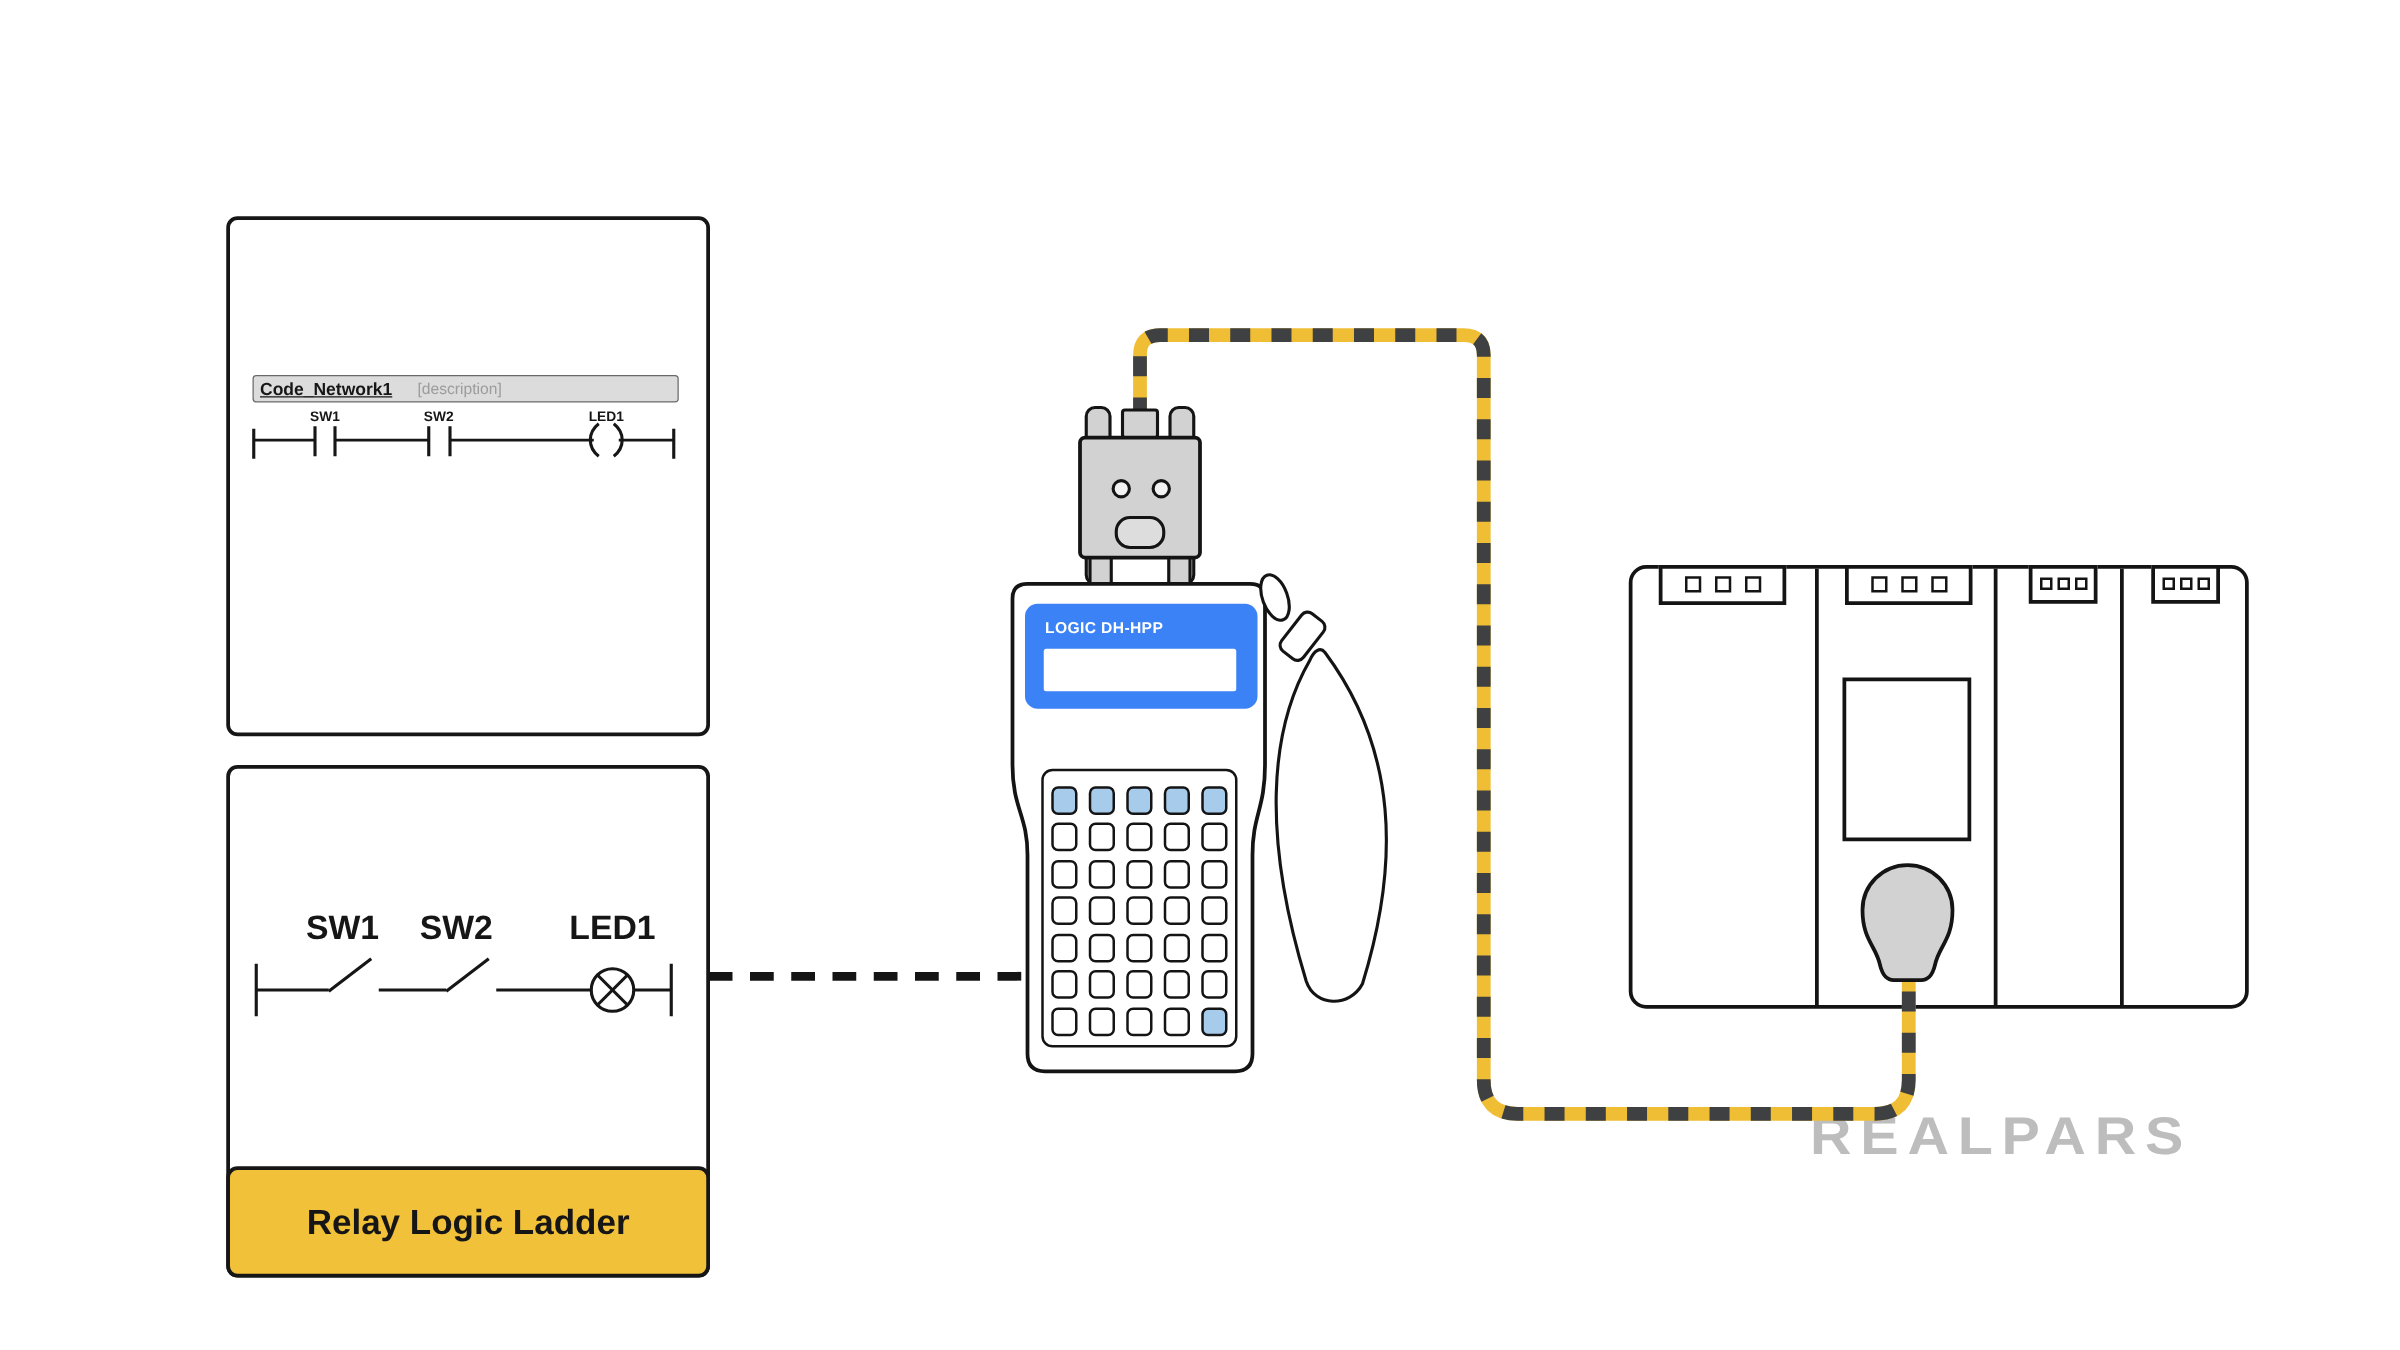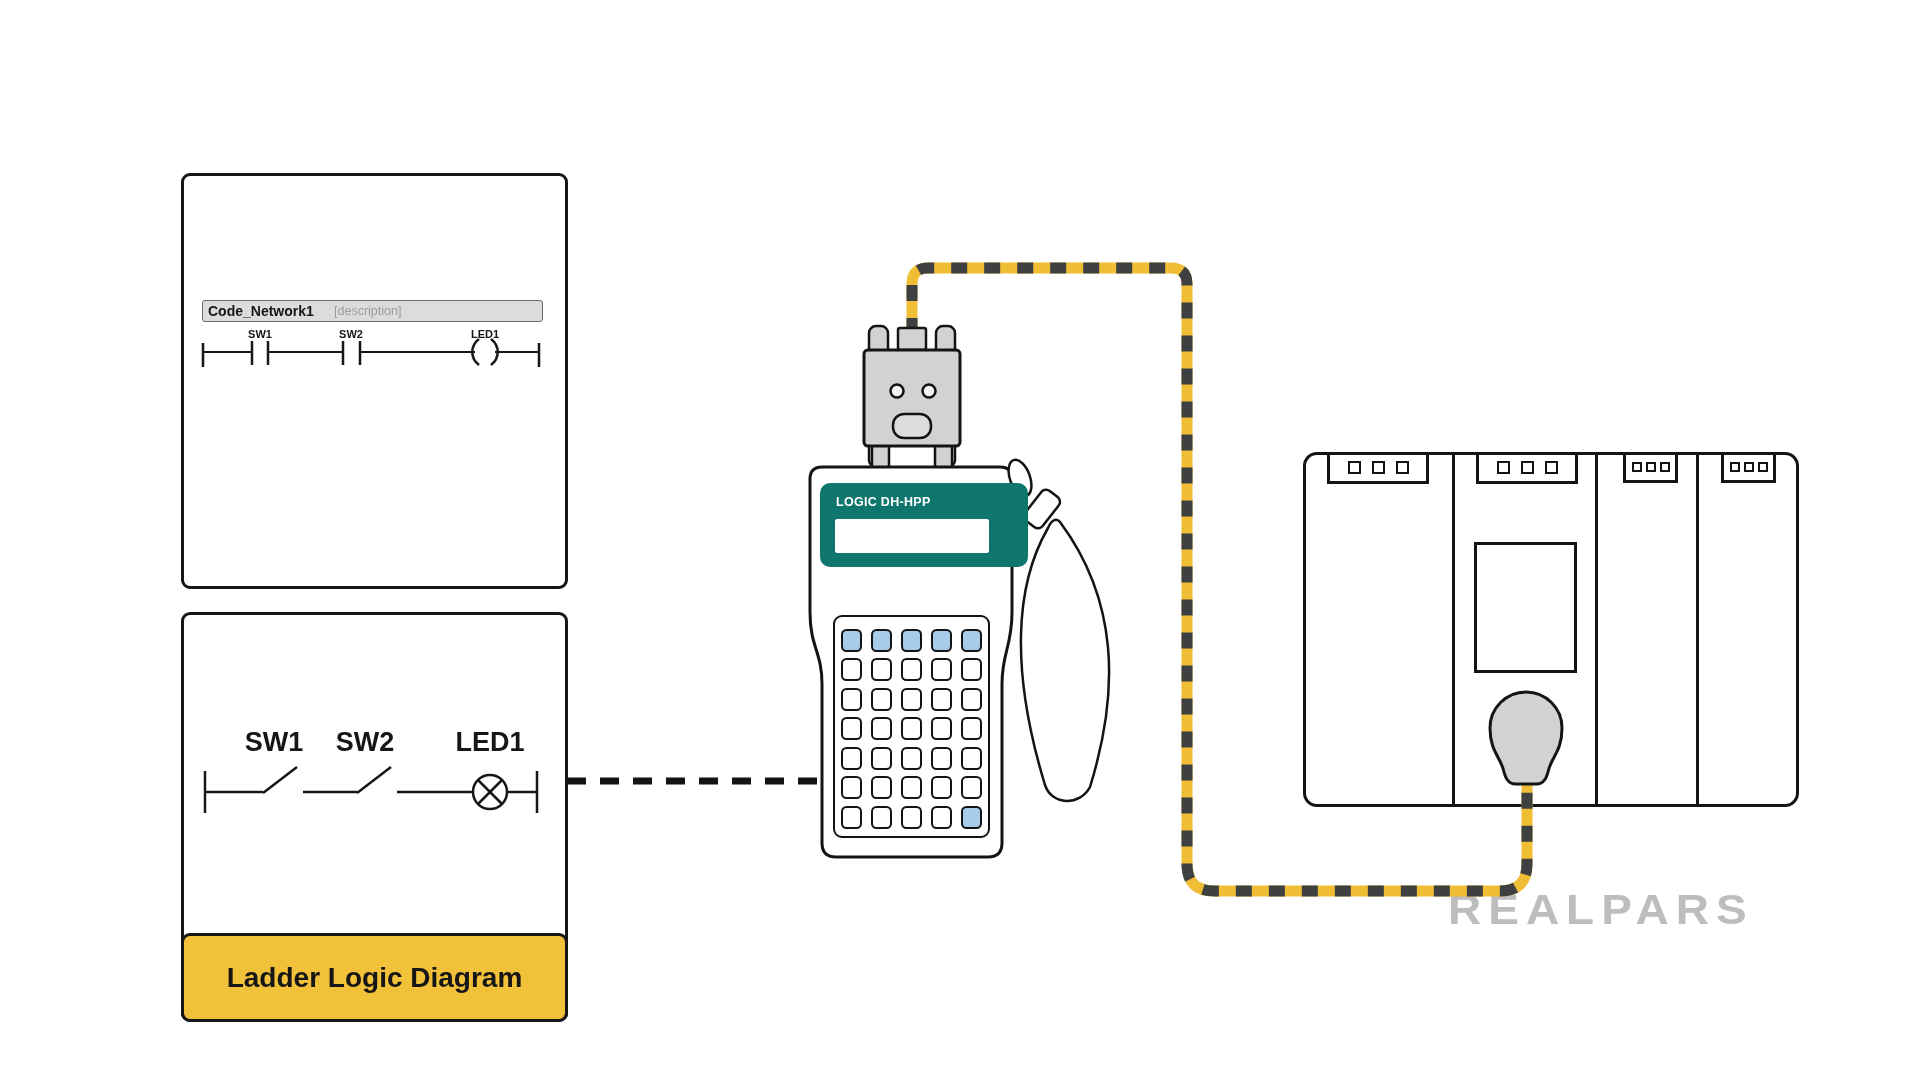--- a/index.html
+++ b/index.html
@@ -13,31 +13,31 @@
                background:var(--accent-yellow);border:3px solid #161616;border-radius:9px;
                display:flex;flex-direction:column;align-items:center;justify-content:center;
                font-weight:bold;font-size:27px;line-height:1.14;text-align:center;}
   #ladder-panel{left:181px;top:173px;width:381px;height:410px;}
   #ladder-title{height:83px;}
   #relay-panel{left:181px;top:612px;width:381px;height:404px;}
   #relay-title{height:83px;font-size:28px;}
 
   .network-header{position:absolute;left:18px;top:124px;width:341px;height:22px;
                   background:#DCDCDC;border:1.5px solid #6a6a6a;border-radius:3px;
-                  display:flex;align-items:center;box-sizing:border-box;}
+                  display:flex;align-items:center;box-sizing:border-box;text-decoration:underline;}
   .network-name{font-weight:bold;font-size:14px;margin-left:5px;}
   .network-desc{position:absolute;left:131px;font-size:12.5px;color:#9C9C9C;}
 
   .tag{position:absolute;transform:translateX(-50%);font-weight:bold;white-space:nowrap;text-align:center;}
   .tag-sm{font-size:11px;top:152px;}
   .tag-lg{font-size:27px;top:112px;}
 
   
-  #display-panel{position:absolute;left:820px;top:483px;width:208px;height:84px;
-                 background:#0f766e;border-radius:10px;}
+  #display-panel{position:absolute;left:820px;top:483px;width:186px;height:84px;
+                 background:#3b82f6;border-radius:10px;}
   #display-label{position:absolute;left:16px;top:12px;color:#fff;font-weight:bold;
                  font-size:12.5px;letter-spacing:.3px;}
   #lcd{position:absolute;left:15px;top:36px;width:154px;height:34px;background:#fff;border-radius:2px;}
   #keypad{position:absolute;left:833px;top:615px;width:157px;height:223px;background:#fff;
           border:2.5px solid #141414;border-radius:9px;box-sizing:border-box;}
   .key{position:absolute;width:21px;height:23px;background:#fff;border:2px solid #141414;
        border-radius:5.5px;box-sizing:border-box;}
   .key.blue{background:var(--key-blue);}
 
   
@@ -117,21 +117,21 @@
         <line class="ink" x1="294" y1="165" x2="318" y2="189" stroke-width="2.5"></line>
         <line class="ink" x1="318" y1="165" x2="294" y2="189" stroke-width="2.5"></line>
       </g>
       <line class="ink" x1="323" y1="177" x2="353" y2="177" stroke-width="2.5"></line>
       <line class="ink" x1="353" y1="156" x2="353" y2="198" stroke-width="2.5"></line>
     </svg>
     <div class="tag tag-lg" style="left:90px;">SW1</div>
     <div class="tag tag-lg" style="left:181px;">SW2</div>
     <div class="tag tag-lg" style="left:306px;">LED1</div>
     <div class="panel-title" id="relay-title">
-      <div>Ladder Logic Diagram</div>
+      <div>Relay Logic Ladder</div>
     </div>
   </div>
 
   <svg width="1920" height="1080">
     <line x1="567" y1="781" x2="821" y2="781" stroke="#141414" stroke-width="7" stroke-dasharray="19 14"></line>
   </svg>
 
   <div id="plc-rack">
     <div class="plc-divider" style="left:146px;"></div>
     <div class="plc-divider" style="left:289px;"></div>

